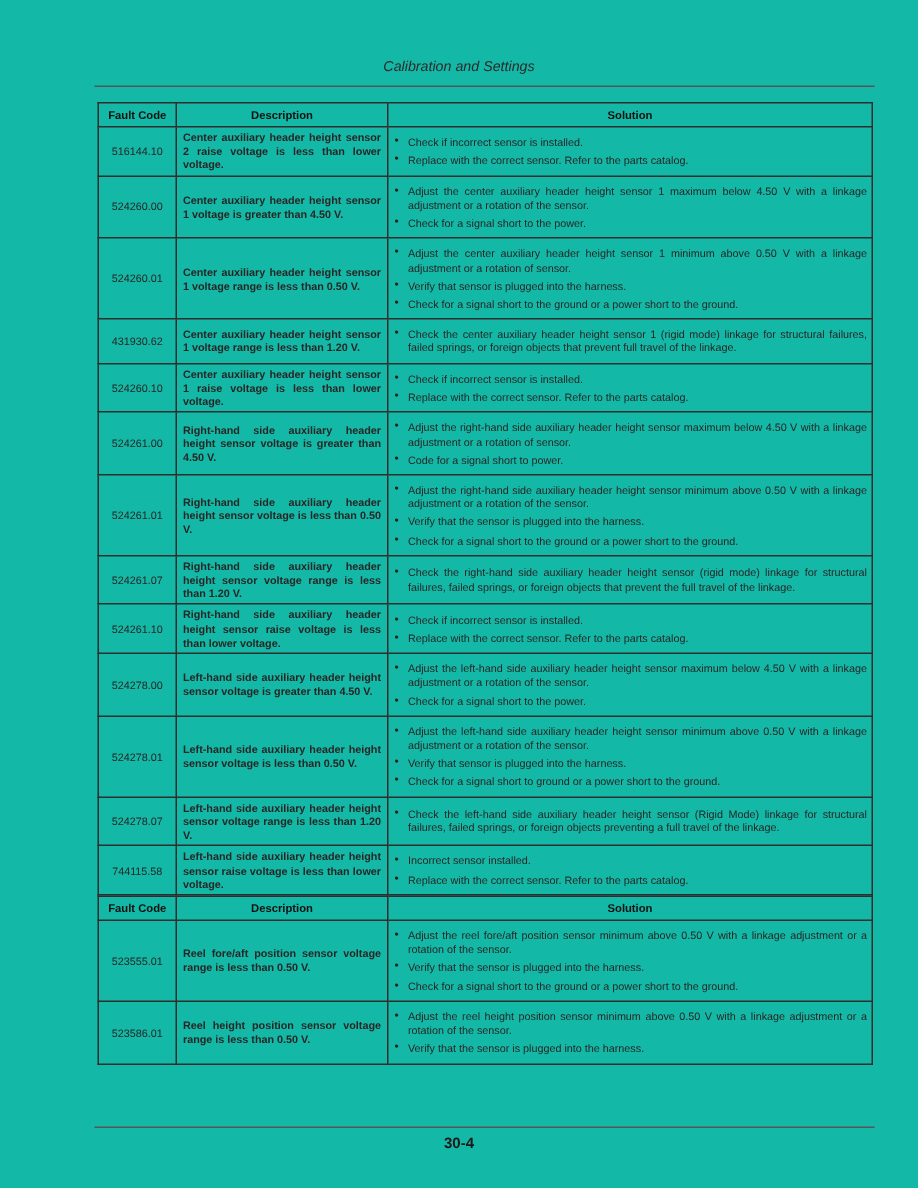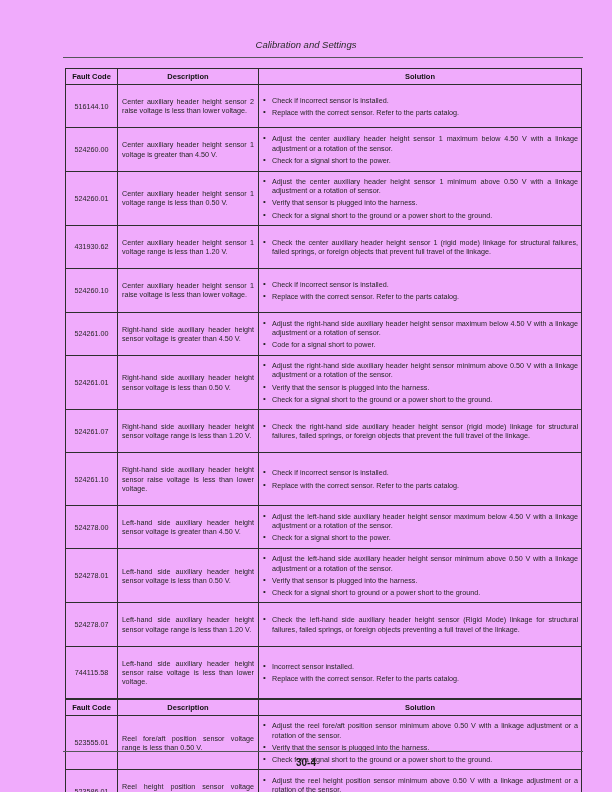--- a/index.html
+++ b/index.html
@@ -1,21 +1,21 @@
 <!DOCTYPE html>
 <html><head>
 <meta charset="utf-8">
 <style>
   html, body { margin: 0; padding: 0; background: #e8e8e8; }
   .page {
     position: relative;
     width: 612px;
     height: 792px;
     margin: 0 auto;
-    background: #f0abfc;
+    background: #14b8a6;
     font-family: "Liberation Sans", sans-serif;
     color: #222;
     overflow: hidden;
     box-sizing: border-box;
   }
   .running-header {
     position: absolute;
     top: 39px; left: 0; right: 0;
     text-align: center;
     font-style: italic;
@@ -62,21 +62,21 @@
     color: #111;
   }
   .col-code { width: 52px; }
   .col-desc { width: 141px; margin-left: 36px; }
   .fault-table td {
     font-size: 7.2px;
     line-height: 1.28;
     color: #262626;
   }
   td.cell-code { text-align: center; padding: 2px 1px; }
-  td.cell-desc { padding: 12px 4px; text-align: justify; }
+  td.cell-desc { padding: 2px 4px; text-align: justify; font-weight: bold; }
   td.cell-sol  { padding: 1px 3px 1px 2px; }
   ul.sol-list { list-style: none; margin: 0; padding: 1px 0; }
   ul.sol-list li {
     position: relative;
     padding-left: 11px;
     margin: 3px 0;
     text-align: justify;
   }
   ul.sol-list li::before {
     content: "\2022";

